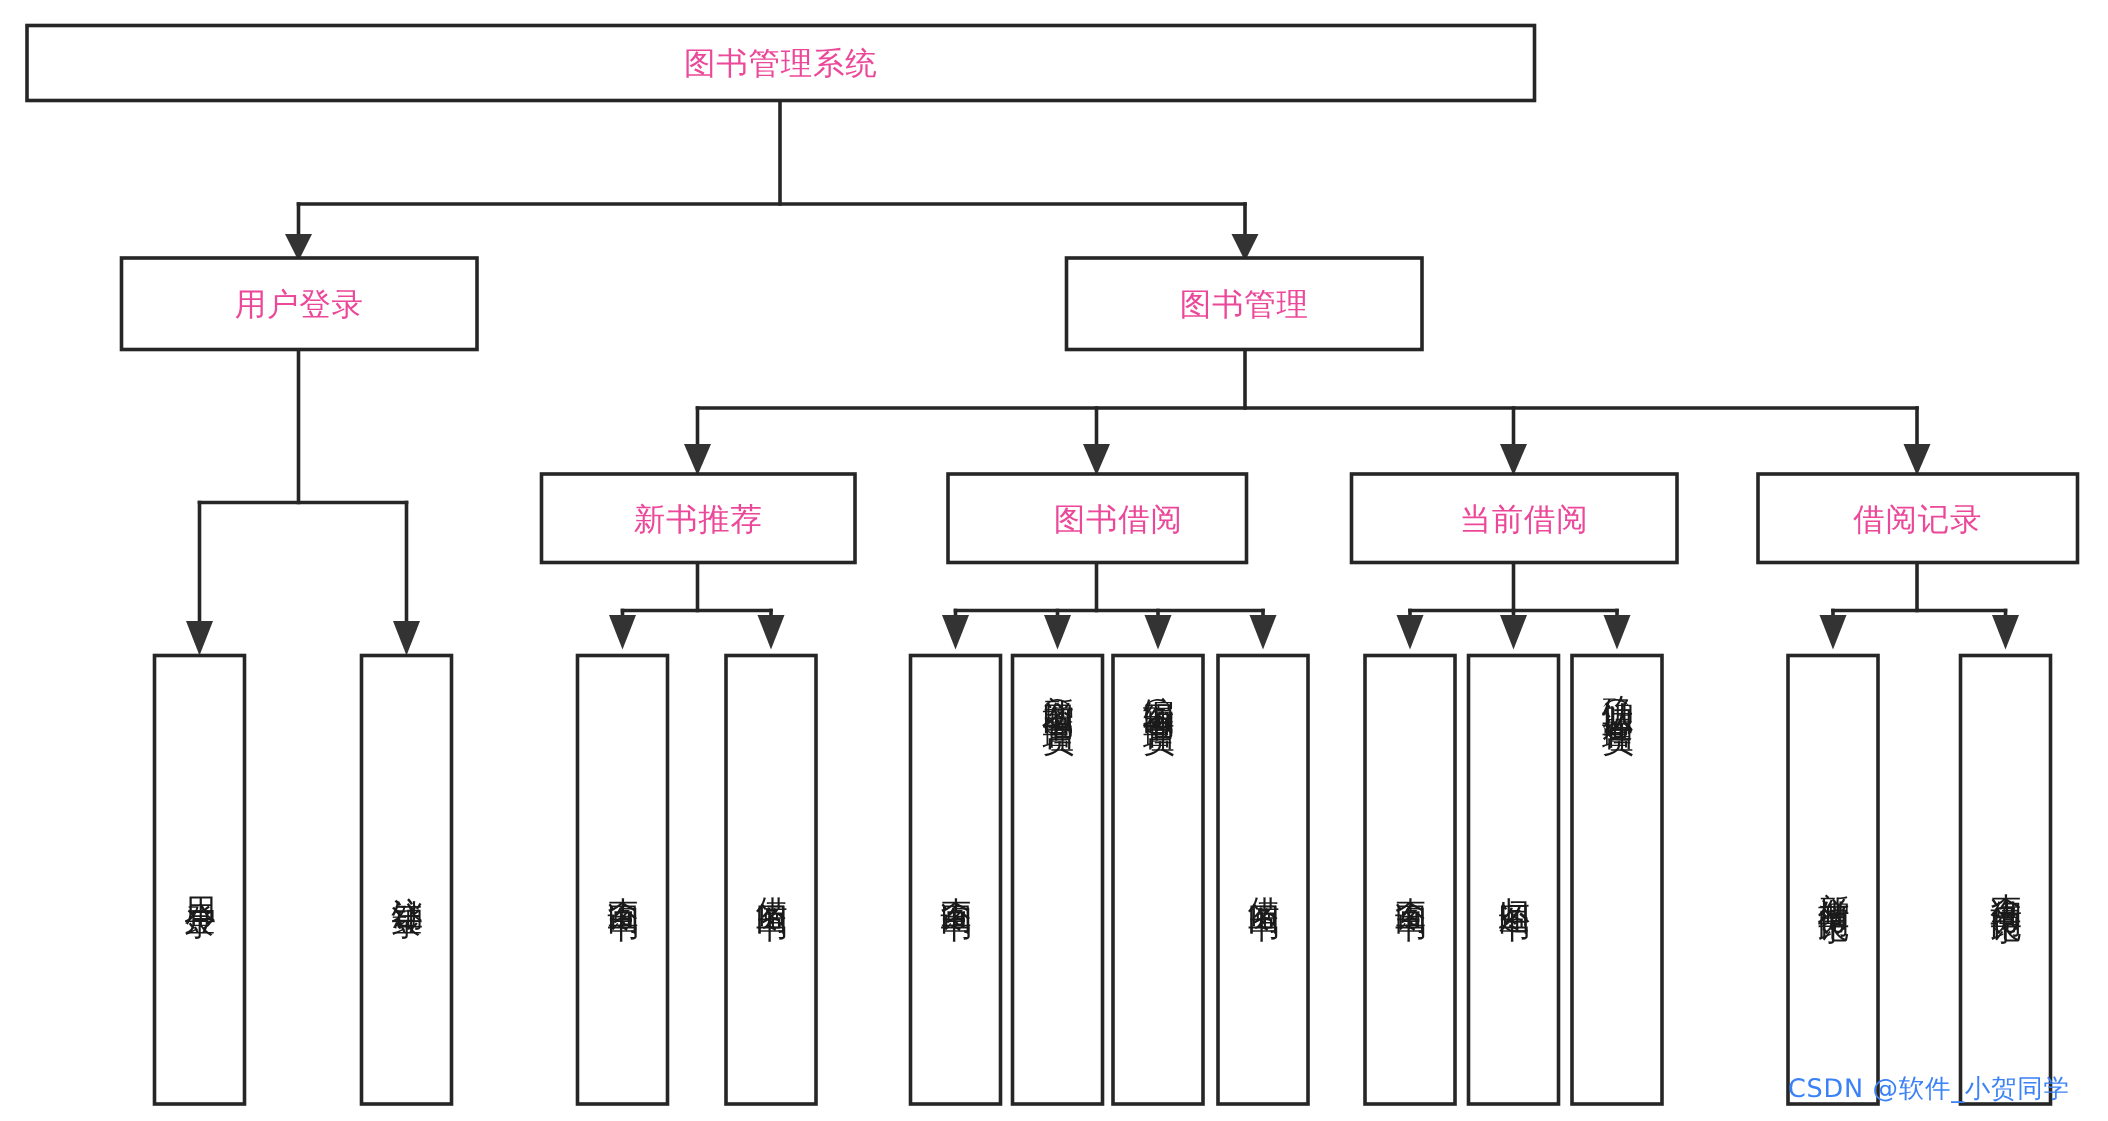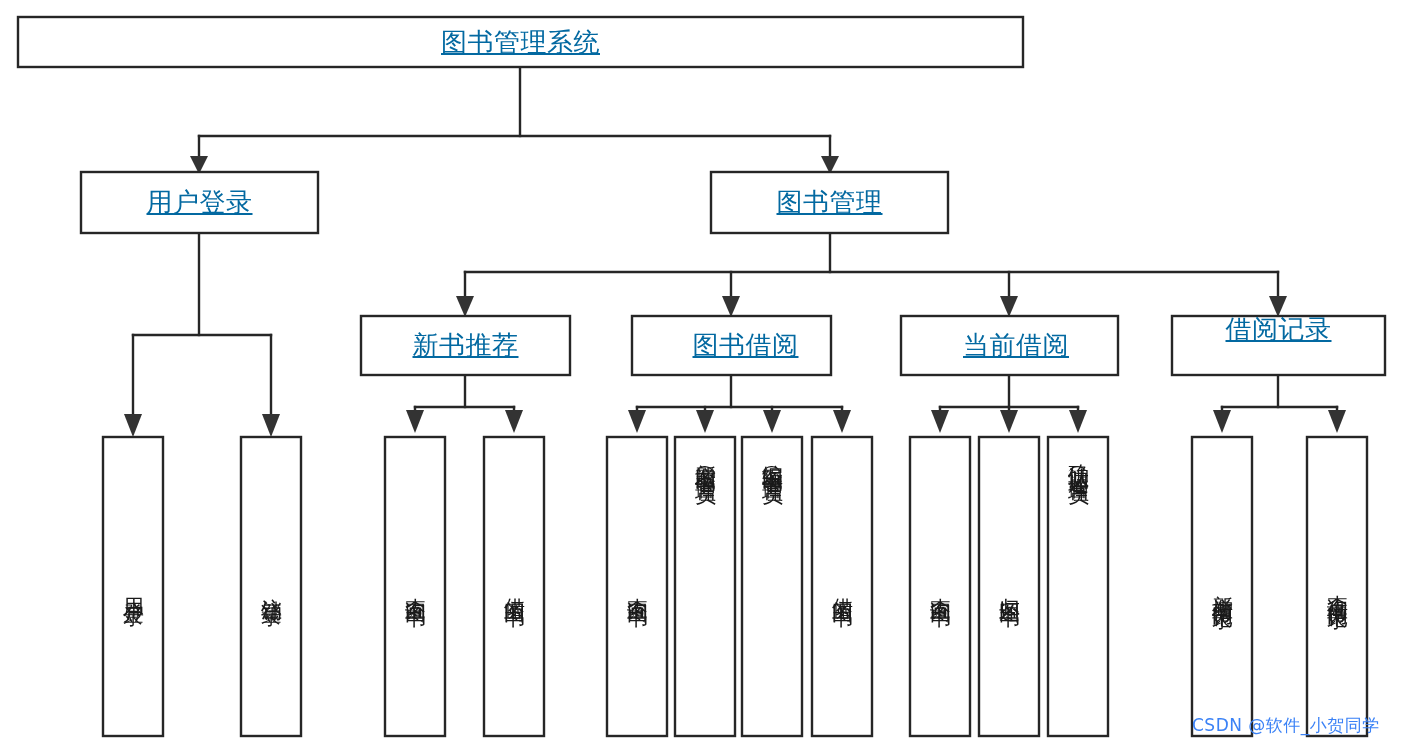--- a/index.html
+++ b/index.html
@@ -39,26 +39,25 @@
   }
   .arrow-head {
     fill: #333333;
     stroke: none;
   }
   .node-label-h {
     position: absolute;
     display: flex;
     align-items: center;
     justify-content: center;
-    color: #0369a1;
-    font-size: 26px;
+    color: #ec4899;
+    font-size: 21px;
     letter-spacing: 0.5px;
     white-space: nowrap;
     pointer-events: none;
-    text-decoration: underline;
   }
   .node-label-v {
     position: absolute;
     display: flex;
     align-items: center;
     justify-content: center;
     color: #1a1a1a;
     font-size: 21px;
     writing-mode: vertical-rl;
     text-orientation: upright;
@@ -185,21 +184,21 @@
   </svg>
 
   <div class="node-label-h" style="left:18px; top:17px; width:1005px; height:50px;">图书管理系统</div>
 
   <div class="node-label-h" style="left:81px; top:172px; width:237px; height:61px;">用户登录</div>
   <div class="node-label-h" style="left:361px; top:316px; width:209px; height:59px;">新书推荐</div>
 
   <div class="node-label-h" style="left:711px; top:172px; width:237px; height:61px;">图书管理</div>
   <div class="node-label-h" style="left:632px; top:316px; width:165px; height:59px;margin-left:31px;">图书借阅</div>
   <div class="node-label-h" style="left:901px; top:316px; width:230px; height:59px;">当前借阅</div>
-  <div class="node-label-h" style="left:1172px; top:300px; width:213px; height:59px;">借阅记录</div>
+  <div class="node-label-h" style="left:1172px; top:316px; width:213px; height:59px;">借阅记录</div>
 
   <div class="node-label-v" style="left:103px; top:437px; width:60px; height:299px;">用户登录</div>
   <div class="node-label-v" style="left:241px; top:437px; width:60px; height:299px;">注销登录</div>
 
   <div class="node-label-v" style="left:385px; top:437px; width:60px; height:299px;">查询图书</div>
   <div class="node-label-v" style="left:484px; top:437px; width:60px; height:299px;">借阅图书</div>
 
   <div class="node-label-v" style="left:607px; top:437px; width:60px; height:299px;">查询图书</div>
   <div class="node-label-v" style="left:675px; top:437px; width:60px; height:299px; justify-content:flex-start; padding-top:10px; box-sizing:border-box;">新增图书（管理员）</div>
   <div class="node-label-v" style="left:742px; top:437px; width:60px; height:299px; justify-content:flex-start; padding-top:10px; box-sizing:border-box;">编辑图书（管理员）</div>

